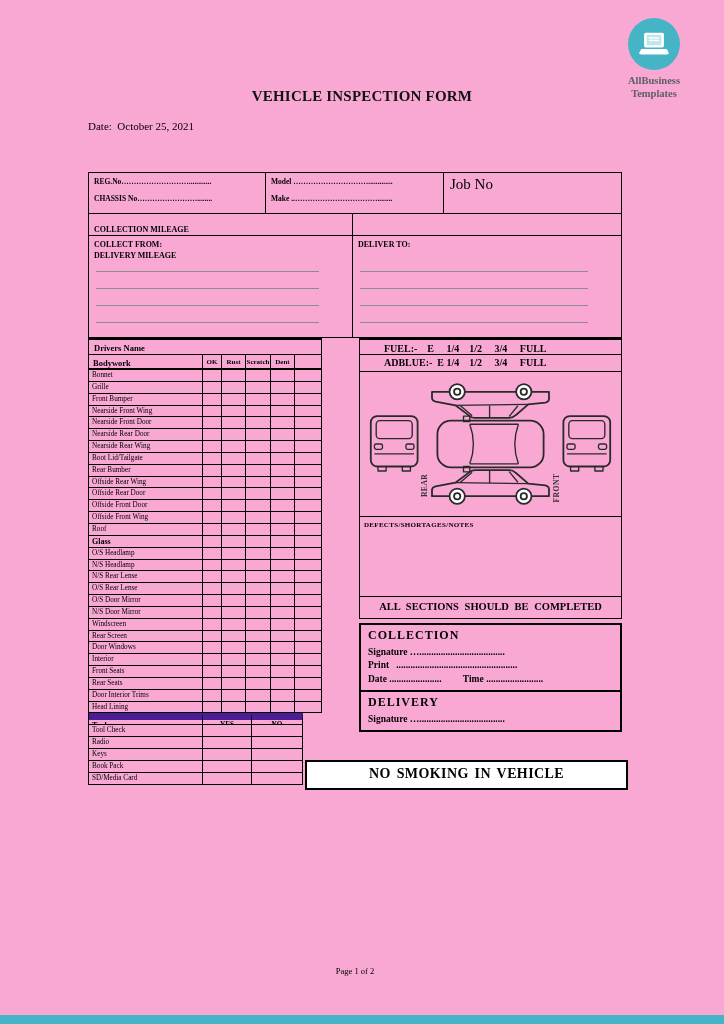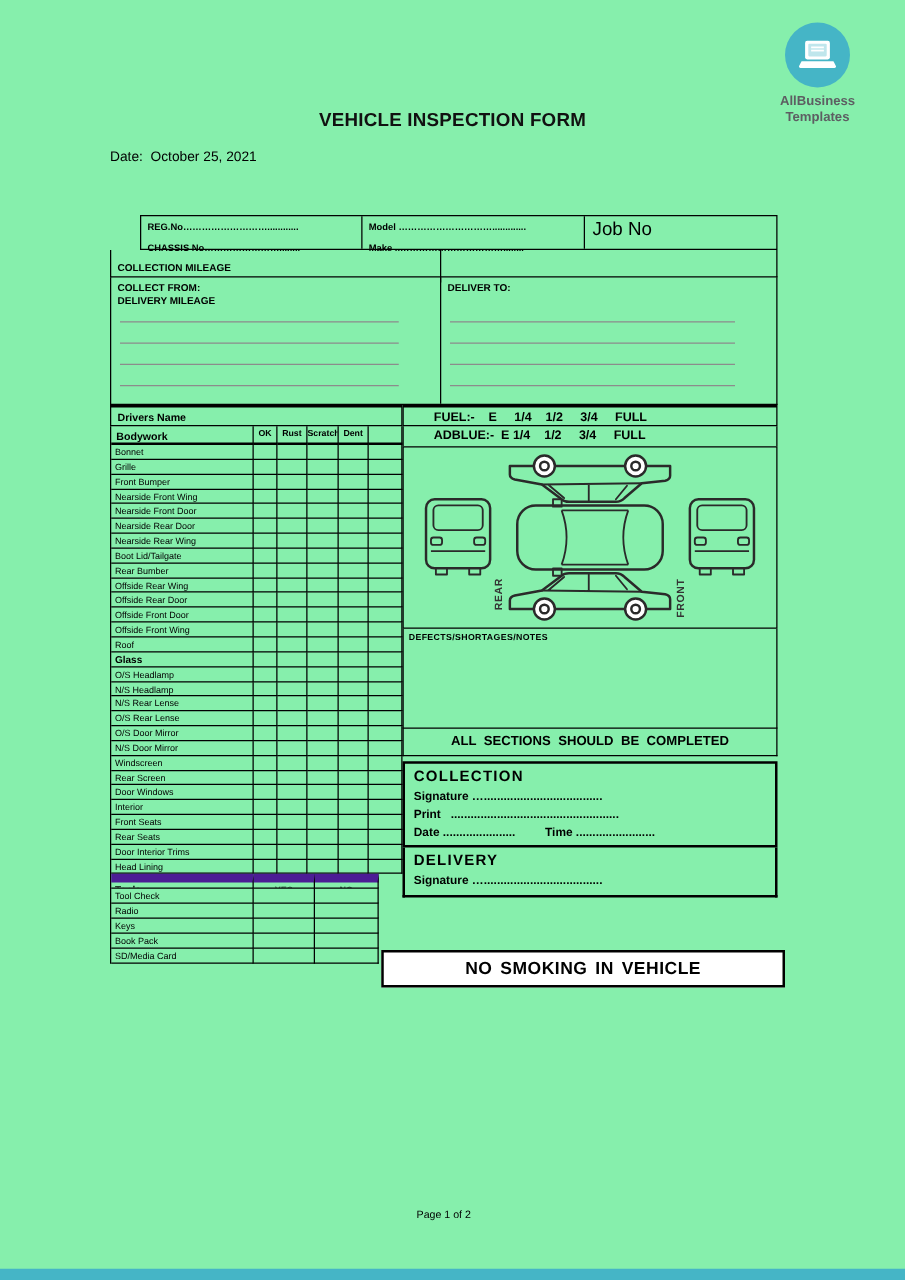--- a/index.html
+++ b/index.html
@@ -1,34 +1,34 @@
 <!DOCTYPE html>
 <html><head>
 <meta charset="utf-8">
 <style>
   html,body {margin:0; padding:0; background:#ffffff;}
-  .page {position:relative; width:724px; height:1024px; background:#86efac; overflow:hidden;
-         font-family:Liberation Sans, sans-serif; color:#000;}
+  .page {position:relative; width:724px; height:1024px; background:#f9a8d4; overflow:hidden;
+         font-family:Liberation Serif, serif; color:#000;}
 
   
   .logo {position:absolute; left:614px; top:18px; width:80px; text-align:center;}
   .logo-circle {width:52px; height:52px; border-radius:50%; background:#45b5c6; margin:0 auto;
                 display:flex; align-items:center; justify-content:center;}
   .logo-text {margin-top:5px; font-size:10.5px; font-weight:bold; color:#5d5e62; line-height:1.2;}
 
   
   .doc-title {position:absolute; left:0; right:0; top:88px; text-align:center;
               font-size:15px; font-weight:bold; letter-spacing:0.2px; color:#111;}
   .doc-date {position:absolute; left:88px; top:120px; font-size:11px; white-space:pre;}
 
   
   .content {position:absolute; left:88px; top:172px; width:534px;}
   .content * {box-sizing:border-box;}
 
-  .r1 {display:flex; height:28px; border:1.5px solid #000;margin-left:24px;}
+  .r1 {display:flex; height:42px; border:1.5px solid #000;}
   .r1-c1 {width:177px; border-right:1px solid #000; padding:4px 5px;}
   .r1-c2 {width:178px; border-right:1px solid #000; padding:4px 5px;}
   .r1-c3 {flex:1; padding:2px 6px;}
   .hdr-line {font-size:7.5px; font-weight:bold; white-space:pre;}
   .hdr-line + .hdr-line {margin-top:8px;}
   .jobno {font-size:15px;}
 
   .r2 {display:flex; height:22px; border:1.5px solid #000; border-top:none;flex-direction:column;}
   .r2-c1 {width:264px; border-right:1px solid #000; padding:4px 5px;}
   .r2-c2 {flex:1; padding:4px 5px;}
@@ -36,21 +36,21 @@
 
   .r3 {display:flex; height:102px; border:1.5px solid #000; border-top:none;}
   .r3-c1 {width:264px; border-right:1px solid #000; padding:4px 5px 0 5px;}
   .r3-c2 {flex:1; padding:4px 5px 0 5px;}
   .loc-label {font-size:8px; font-weight:bold;}
   .loc-lines {margin-top:22px;}
   .loc-line {height:1px; background:#8c8c8c; margin:0 28px 16px 2px;}
 
   .main {display:flex;}
   .leftcol {width:237px;}
-  .rightcol {width:316px; position:relative;}
+  .rightcol {width:316px; position:relative;padding-left:37px;}
 
   .drivers-row {height:17px; border:1px solid #000; border-top-width:2px;
                 font-weight:bold; font-size:8.5px; padding:3px 0 0 5px;}
   .fuel-box {height:17px; border:1px solid #000; border-top-width:2px;
              font-weight:bold; font-size:10px; padding:3px 0 0 24px; white-space:pre;}
   .adblue-box {height:16px; border:1px solid #000; border-top:none; border-bottom:none;
                font-weight:bold; font-size:10px; padding:2px 0 0 24px; white-space:pre;}
 
   .bw-header {width:234px; height:15px; display:flex; border-left:1px solid #000;}
   .bw-header .hc {border-right:1px solid #000; border-bottom:2px solid #000;

